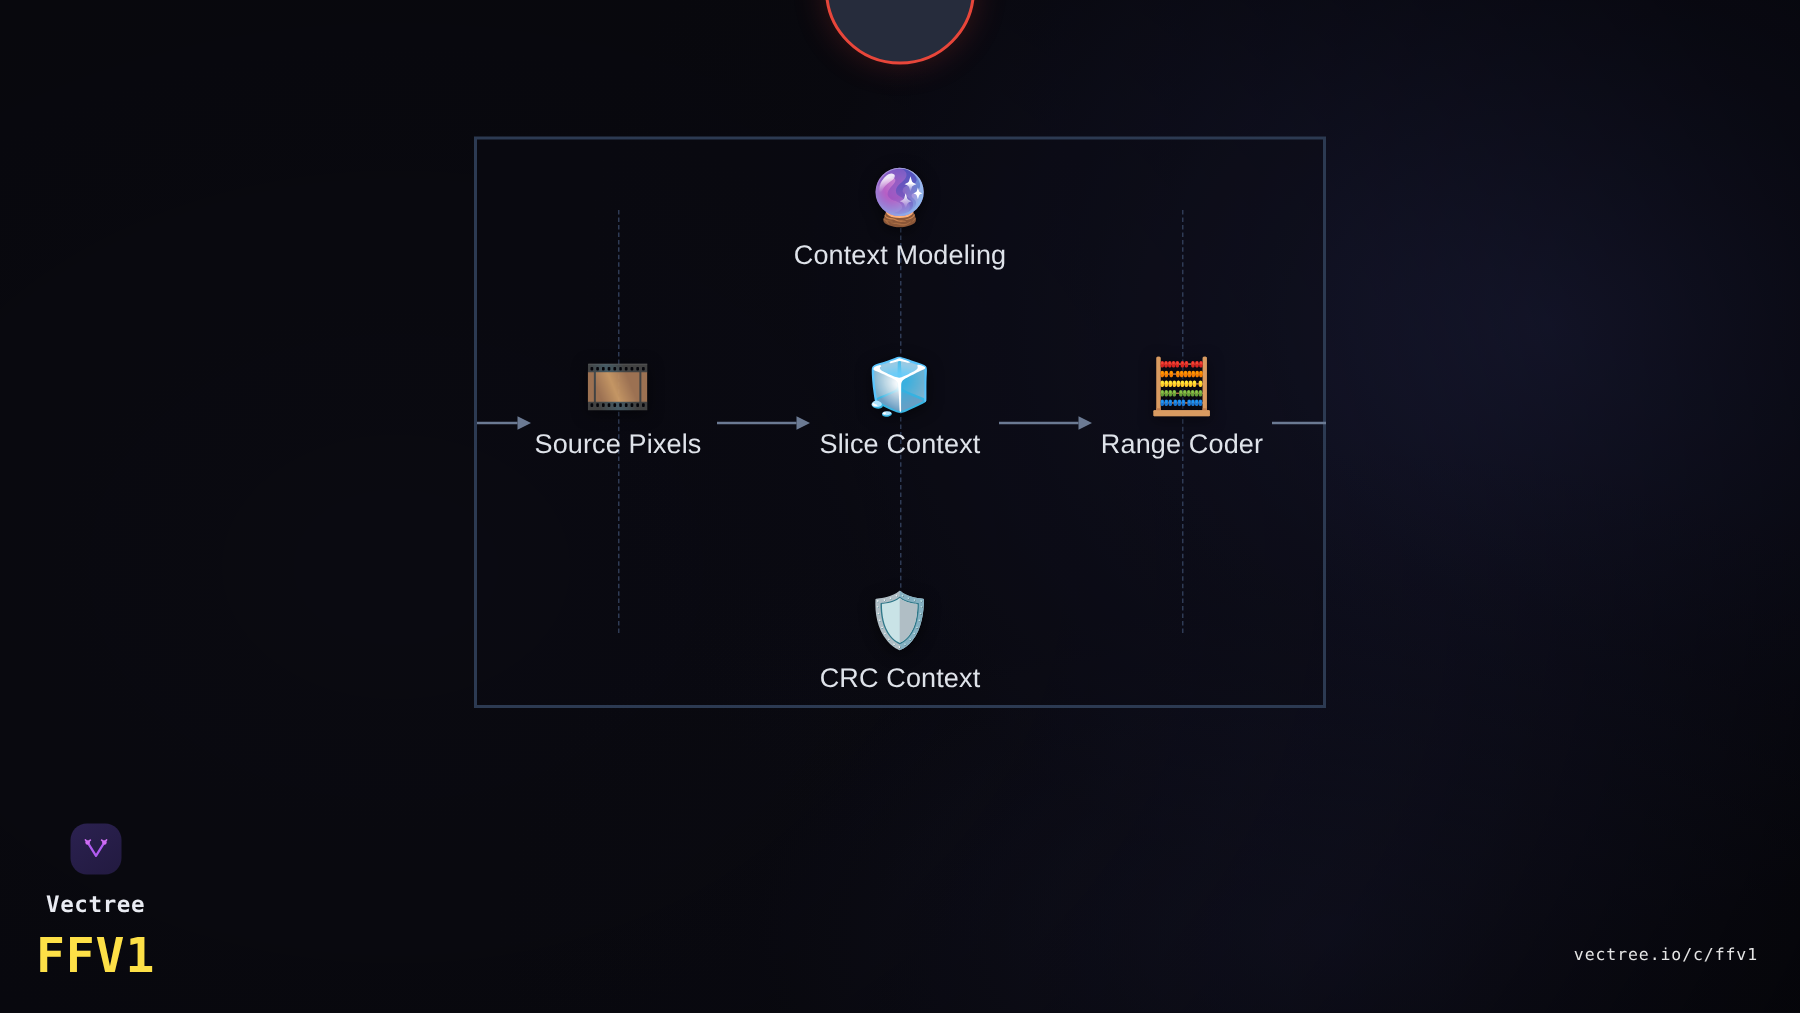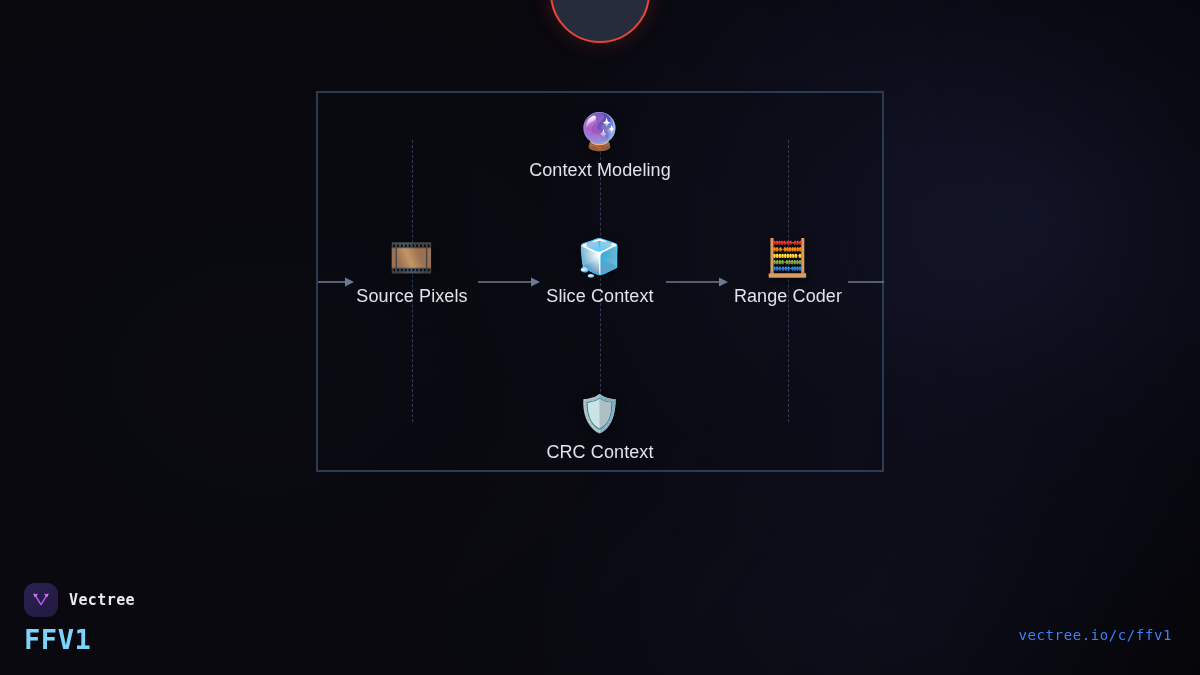--- a/index.html
+++ b/index.html
@@ -131,53 +131,54 @@
   
   #branding {
     position:absolute;
     left:24px; bottom:22px;
     z-index:10;
   }
   #brand-row {
     display:flex;
     align-items:center;
     gap:11px;
+    flex-direction:column;
   }
   #brand-mark {
     width:34px; height:34px;
     border-radius:11px;
     background:linear-gradient(145deg,#2b2150 0%,#221a40 100%);
     display:flex; align-items:center; justify-content:center;
     flex:0 0 auto;
   }
   #brand-mark svg { display:block; }
   #brand-name {
     font-family:"DejaVu Sans Mono", monospace;
     font-size:15px;
     font-weight:700;
     color:#e9ebf2;
     letter-spacing:0.4px;
   }
   #page-title {
     margin-top:9px;
     font-family:"DejaVu Sans Mono", monospace;
-    font-size:27px;
+    font-size:32px;
     font-weight:700;
-    color:#7dd3fc;
+    color:#fde047;
     letter-spacing:0.6px;
     line-height:1;
   }
 
   #footer-url {
     position:absolute;
     right:28px; bottom:32px;
     z-index:10;
     font-family:"DejaVu Sans Mono", monospace;
-    font-size:14px;
-    color:#3b82f6;
+    font-size:11px;
+    color:#e5e5e5;
     letter-spacing:0.6px;
   }
 </style>
 </head>
 <body>
 
 <div id="bg-base"></div>
 <div id="bg-glow-right"></div>
 <div id="bg-glow-bottom"></div>
 <div id="bg-vignette"></div>

